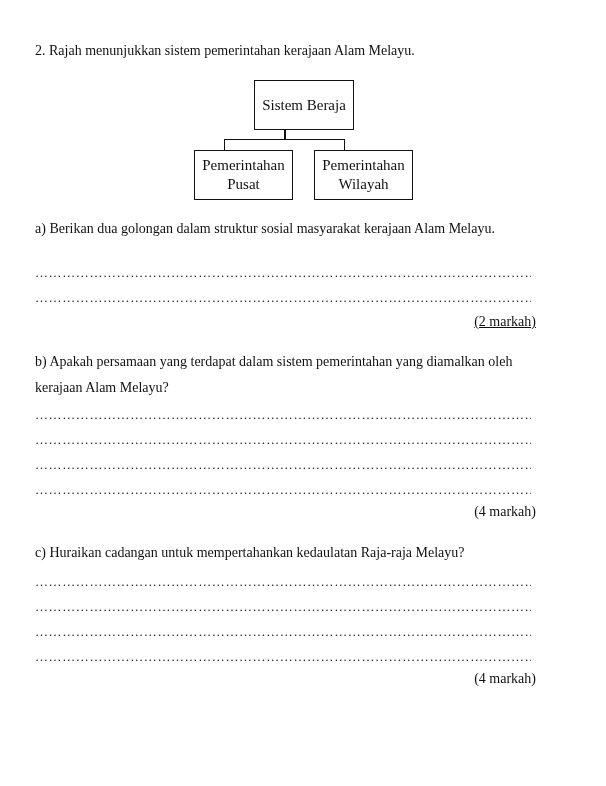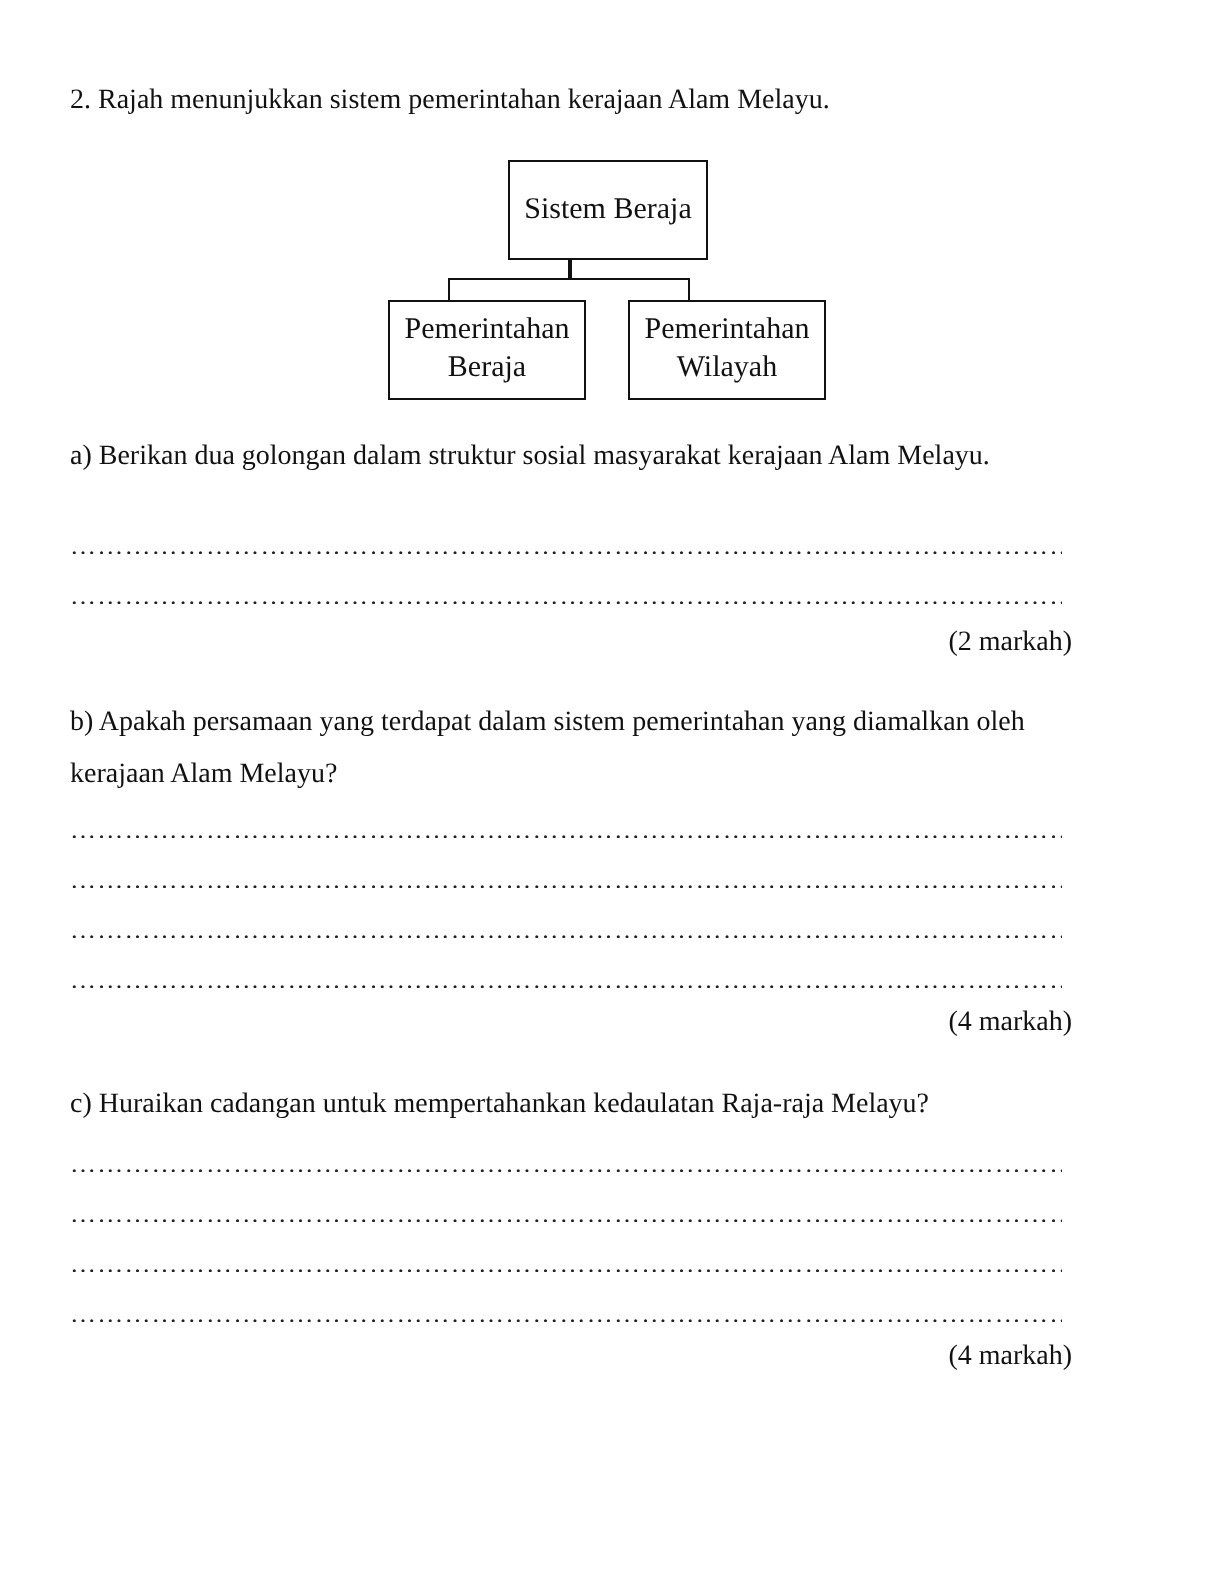--- a/index.html
+++ b/index.html
@@ -24,35 +24,35 @@
     <span>Sistem Beraja</span>
   </div>
   <div class="line" style="left:284px; top:130px; width:1.5px; height:10px;"></div>
   <div class="line" style="left:224px; top:139px; width:121px; height:1.3px;"></div>
   <div class="line" style="left:224px; top:139px; width:1.3px; height:11px;"></div>
   <div class="line" style="left:344px; top:139px; width:1.3px; height:11px;"></div>
 
   <div class="box" style="left:175px; top:150px; width:99px; height:50px;">
     <span>
       <span>Pemerintahan</span><br>
-      <span>Beraja</span>
+      <span>Pusat</span>
     </span>
   </div>
   <div class="box" style="left:295px; top:150px; width:99px; height:50px;">
     <span>
       <span>Pemerintahan</span><br>
       <span>Wilayah</span>
     </span>
   </div>
 </div>
 
 <div class="abs" style="left:35px; top:221px;">a) Berikan dua golongan dalam struktur sosial masyarakat kerajaan Alam Melayu.</div>
 <div class="dots" style="top:265px;">…………………………………………………………………………………………………………………………………………</div>
 <div class="dots" style="top:290px;">…………………………………………………………………………………………………………………………………………</div>
-<div class="abs marks" style="top:314px;">(2 markah)</div>
+<div class="abs marks" style="top:314px;text-decoration:underline;">(2 markah)</div>
 
 <div class="abs" style="left:35px; top:354px;font-family:Liberation Serif, serif;">b) Apakah persamaan yang terdapat dalam sistem pemerintahan yang diamalkan oleh</div>
 <div class="abs" style="left:35px; top:380px;">kerajaan Alam Melayu?</div>
 <div class="dots" style="top:407px;">…………………………………………………………………………………………………………………………………………</div>
 <div class="dots" style="top:432px;">…………………………………………………………………………………………………………………………………………</div>
 <div class="dots" style="top:457px;">…………………………………………………………………………………………………………………………………………</div>
 <div class="dots" style="top:482px;">…………………………………………………………………………………………………………………………………………</div>
 <div class="abs marks" style="top:504px;">(4 markah)</div>
 
 <div class="abs" style="left:35px; top:545px;">c) Huraikan cadangan untuk mempertahankan kedaulatan Raja-raja Melayu?</div>

